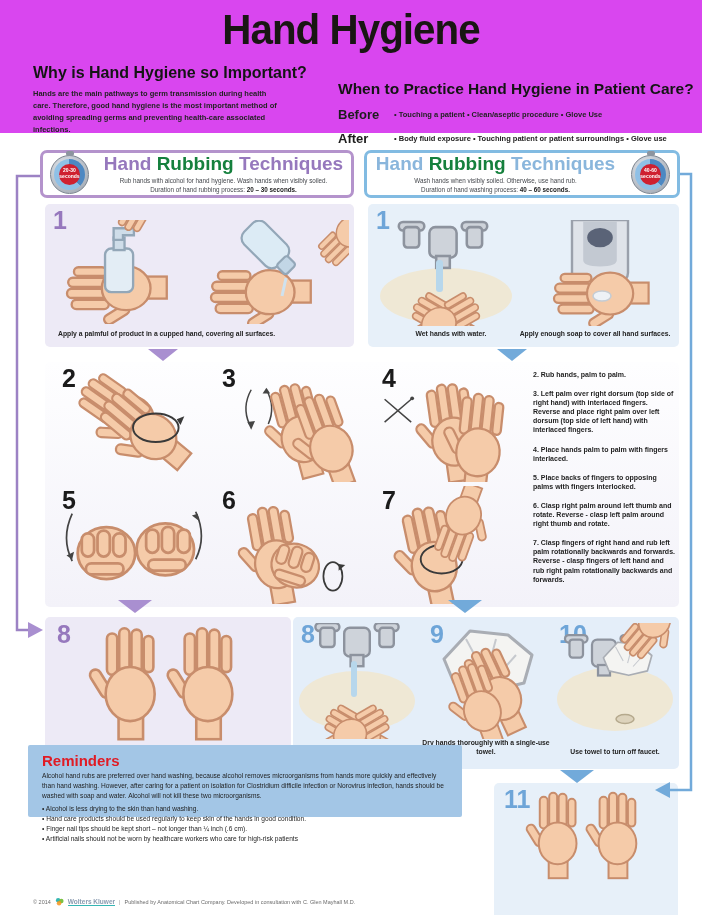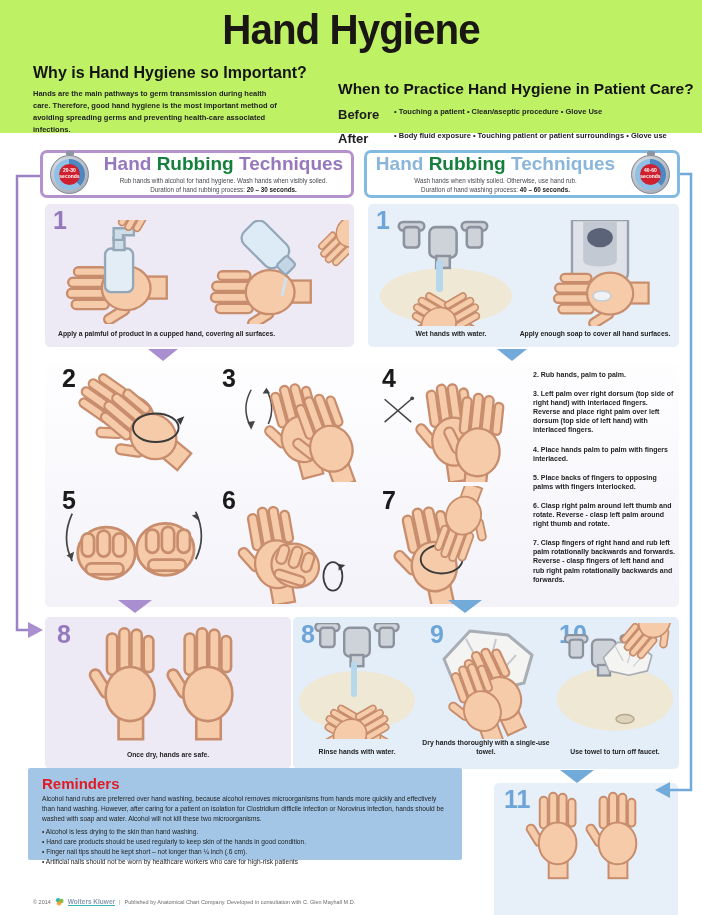--- a/index.html
+++ b/index.html
@@ -1,27 +1,27 @@
 <!DOCTYPE html>
 <html><head>
 <meta charset="utf-8">
 <style>
   html,body{margin:0;padding:0;background:#888;}
   .poster{position:relative;width:702px;height:915px;background:#ffffff;overflow:hidden;
           font-family:"Liberation Sans",sans-serif;color:#1d1d1d;margin:0 auto;}
   
-  .header{position:absolute;left:0;top:0;width:702px;height:133px;background:#bef264;}
+  .header{position:absolute;left:0;top:0;width:702px;height:133px;background:#d946ef;}
   .title{position:absolute;top:6px;left:0;width:100%;text-align:center;margin:0;
          font-size:42px;font-weight:900;color:#191613;letter-spacing:-1px;transform:scaleX(.96);}
   .why{position:absolute;left:33px;top:64px;width:286px;}
   .why h2{margin:0;font-size:16px;font-weight:800;color:#141414;}
   .why p{margin:6px 0 0;font-size:7.5px;line-height:1.6;font-weight:700;color:#222;width:250px;}
   .when{position:absolute;left:338px;top:64px;width:358px;margin-top:16px;}
   .when h2{margin:0;font-size:15.5px;font-weight:800;color:#141414;}
-  .when .row{display:flex;align-items:flex-start;margin-top:9px;}
+  .when .row{display:flex;align-items:center;margin-top:9px;}
   .when .lbl{font-size:13px;font-weight:900;width:56px;flex:0 0 56px;}
   .when .items{font-size:7.5px;font-weight:700;color:#222;}
   
   .panel-hdr{position:absolute;top:150px;height:48px;background:#fff;border-radius:7px;
              display:flex;align-items:center;box-sizing:border-box;}
   .panel-hdr.rub{left:40px;width:314px;border:3px solid #b493cc;}
   .panel-hdr.wash{left:364px;width:316px;border:3px solid #82bbe2;}
   .pht{flex:1;text-align:center;}
   .ptitle{font-size:19px;font-weight:800;line-height:1;}
   .pu{color:#9678bd}.wb{color:#8ab6dc}.rd{color:#15803d}
@@ -36,21 +36,21 @@
   .clock-center{position:absolute;inset:8px;border-radius:50%;background:#cf2030;color:#fff;
                 display:flex;flex-direction:column;align-items:center;justify-content:center;
                 font-size:5px;font-weight:bold;line-height:1.15;text-align:center;}
   
   .box{position:absolute;border-radius:5px;}
   #rub-step1{left:45px;top:204px;width:309px;height:143px;background:#edeaf6;}
   #wash-step1{left:368px;top:204px;width:311px;height:143px;background:#e7f0f9;}
   #shared{left:45px;top:362px;width:634px;height:245px;background:linear-gradient(#fefeff,#f3f2f9);}
   #rub-step8{left:45px;top:617px;width:246px;height:152px;background:#edeaf6;}
   #wash-steps{left:293px;top:617px;width:386px;height:152px;background:#e4eef9;}
-  #reminders{left:28px;top:768px;width:434px;height:92px;background:#a3c6e6;border-radius:2px;}
+  #reminders{left:28px;top:745px;width:434px;height:72px;background:#a3c6e6;border-radius:2px;}
   #wash-step11{left:494px;top:783px;width:184px;height:152px;background:#e7f0f9;}
   .bignum{position:absolute;font-size:25px;font-weight:900;line-height:1;}
   .purple-num{color:#9678bd}.blue-num{color:#6ea5d8}.black-num{color:#1b1b1b}
   .cap{position:absolute;font-size:6.8px;font-weight:700;color:#232323;line-height:1.3;}
   .illus{position:absolute;}
   
   .mcell{position:absolute;width:152px;height:118px;}
   .mdesc{position:absolute;left:488px;top:8px;width:142px;}
   .mdesc p{margin:0 0 10px;font-size:7px;line-height:1.3;font-weight:600;color:#1e1e1e;}
   .wcell{position:absolute;top:0;height:152px;width:128px;}

